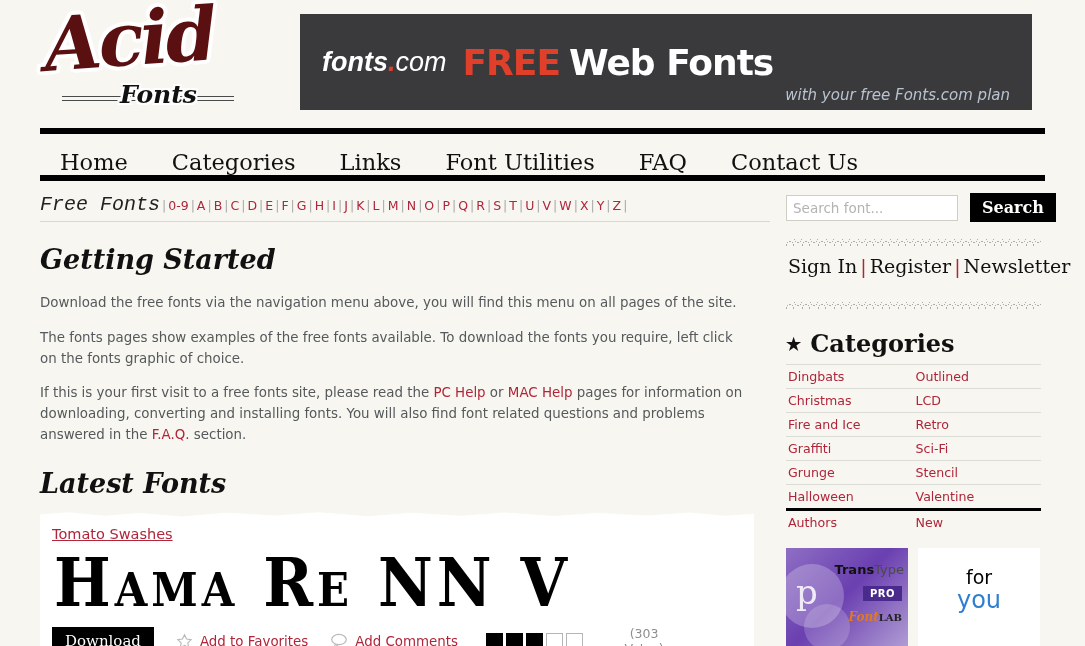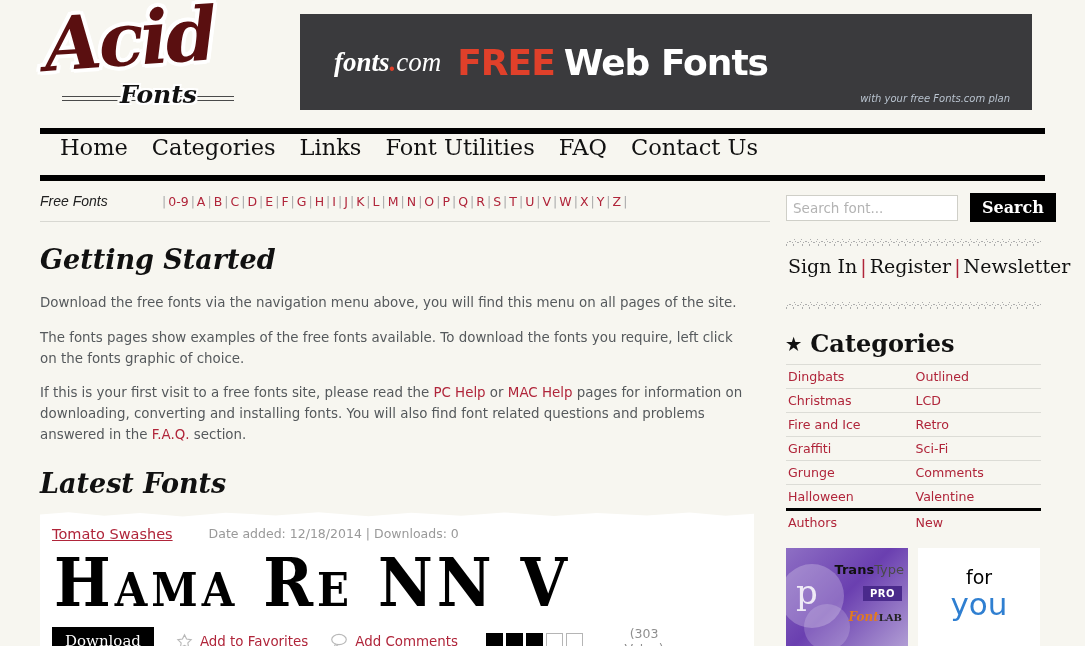--- a/index.html
+++ b/index.html
@@ -45,70 +45,70 @@
     z-index: 1;
   }
 
   
   .banner {
     width: 732px; height: 96px; margin-top: 14px;
     background: #3a3a3d; position: relative;
     display: flex; align-items: center; padding-left: 22px;
   }
   .bn-fonts {
-    font-family: Liberation Serif, serif; font-style: italic;
-    font-weight: bold; font-size: 27px; color: #fff; margin-left: 12px;
+    font-family: Liberation Sans, sans-serif; font-style: italic;
+    font-weight: bold; font-size: 27px; color: #fff;
   }
   .bn-dot { color: #e0402a; }
   .bn-com { font-weight: normal; }
   .bn-free {
     font-family: "DejaVu Sans", sans-serif; font-weight: bold;
     font-size: 36px; color: #e0402a; margin-left: 16px; letter-spacing: -1px;
   }
   .bn-web {
     font-family: "DejaVu Sans", sans-serif; font-weight: bold;
     font-size: 36px; color: #fff; margin-left: 9px; letter-spacing: -1px;
   }
   .bn-btn {
     position: absolute; right: 20px; top: 22px;
     background: #e0402a; color: #fff; border-radius: 5px;
     font-family: "DejaVu Sans", sans-serif; font-weight: bold; font-size: 19px;
     padding: 10px 16px; letter-spacing: -0.3px; white-space: nowrap;
   }
   .bn-sub {
     position: absolute; right: 22px; bottom: 6px;
     font-family: "DejaVu Sans", sans-serif; font-style: italic;
-    font-size: 10px; color: #b9c3cf;
+    font-size: 15px; color: #b9c3cf;
   }
 
   
   .nav {
     margin: 6px 40px 0 40px; width: 1005px;
     border-top: 6px solid #000; border-bottom: 6px solid #000;
     background: #f7f6f0; height: 53px;
-    display: flex; align-items: flex-start; gap: 24px; padding-left: 20px;
+    display: flex; align-items: flex-end; gap: 44px; padding-left: 20px;
   }
   .nav a {
     font-family: "DejaVu Serif", serif; font-size: 22.5px;
     color: #111; text-decoration: none; white-space: nowrap;
   }
 
   
   .cols { display: flex; margin: 0 40px; width: 1005px; }
   .left { width: 730px; }
   .right { width: 275px; margin-left: 0; padding-left: 16px; }
 
   
   .alpha-row {
     display: flex; align-items: baseline; height: 34px;
     padding-top: 12px;
   }
   .alpha-label {
-    font-family: Liberation Sans, sans-serif; font-style: italic;
-    font-size: 14px; color: #222; width: 122px;
+    font-family: Liberation Mono, monospace; font-style: italic;
+    font-size: 20px; color: #222; width: 122px;
   }
   .alpha-links { font-size: 12.5px; color: #9a9a9a; white-space: nowrap; }
   .alpha-links a { color: #b0253a; text-decoration: none; padding: 0 2px; }
   .alpha-sep { color: #aaa; }
   .hr-thin { border: 0; border-top: 1px solid #d8d8d2; margin: 6px 0 0 0; }
 
   
   h2.sec {
     font-family: "DejaVu Serif", serif; font-style: italic; font-weight: bold;
     font-size: 27px; color: #111; margin: 22px 0 18px 0;
@@ -125,21 +125,21 @@
     padding: 0 0 10px 0;
   }
   .card::before {
     content: ""; position: absolute; top: -5px; left: 0; right: 0; height: 7px;
     background: #fff;
     clip-path: polygon(0 40%, 4% 10%, 9% 60%, 14% 20%, 20% 70%, 26% 15%, 33% 55%,
       39% 10%, 46% 65%, 52% 18%, 59% 58%, 65% 12%, 72% 62%, 78% 20%, 85% 55%,
       91% 14%, 96% 60%, 100% 30%, 100% 100%, 0 100%);
   }
   .card-head {
-    display: flex; align-items: flex-start; padding: 9px 0 0 12px; gap: 2px;
+    display: flex; align-items: flex-end; padding: 9px 0 0 12px; gap: 20px;
   }
   .card-title {
     font-family: "DejaVu Sans", sans-serif; font-size: 14.5px; color: #b0253a;
   }
   .card-meta {
     font-family: "DejaVu Sans", sans-serif; font-size: 12.5px; color: #999;
     margin-left: 34px;
   }
   .preview {
     height: 78px; padding: 2px 0 0 14px; overflow: hidden;
@@ -245,21 +245,21 @@
   }
   .ad-tt .fontlab i { font-style: normal; color: #222; font-size: 10px; }
   .ad-you {
     width: 122px; height: 112px; background: #fff; position: relative;
     display: flex; flex-direction: column; align-items: center; padding-top: 18px;
   }
   .ad-you .for {
     font-family: "DejaVu Sans", sans-serif; font-size: 19px; color: #000000;
   }
   .ad-you .you {
-    font-family: "DejaVu Sans", sans-serif; font-size: 31px; color: #2f7fd1;
+    font-family: "DejaVu Sans", sans-serif; font-size: 24px; color: #2f7fd1;
     line-height: 1.05;
   }
 </style>
 </head>
 <body>
 
 <div class="page">
 
   <div class="header">
 
@@ -302,21 +302,20 @@
 
       <p class="body">The fonts pages show examples of the free fonts available. To download the fonts you require, left click on the fonts graphic of choice.</p>
 
       <p class="body"><span>If this is your first visit to a free fonts site, please read the </span><a href="#">PC Help</a><span> or </span><a href="#">MAC Help</a><span> pages for information on downloading, converting and installing fonts. You will also find font related questions and problems answered in the </span><a href="#">F.A.Q.</a><span> section.</span></p>
 
       <h2 class="sec">Latest Fonts</h2>
 
       <div class="card">
         <div class="card-head">
           <a href="#" class="card-title">Tomato Swashes</a>
-          <span class="card-meta">Date added: 12/18/2014  |  Downloads: 0</span>
         </div>
 
         <div class="preview">
           <span class="preview-text">Hama Re NN V</span>
         </div>
 
         <div class="card-actions">
           <button class="dl-btn">Download</button>
 
           <a href="#" class="act">
@@ -381,21 +380,21 @@
             <tr>
               <td><a href="#">Fire and Ice</a></td>
               <td><a href="#">Retro</a></td>
             </tr>
             <tr>
               <td><a href="#">Graffiti</a></td>
               <td><a href="#">Sci-Fi</a></td>
             </tr>
             <tr>
               <td><a href="#">Grunge</a></td>
-              <td><a href="#">Comments</a></td>
+              <td><a href="#">Stencil</a></td>
             </tr>
             <tr>
               <td><a href="#">Halloween</a></td>
               <td><a href="#">Valentine</a></td>
             </tr>
             <tr class="last">
               <td><a href="#">Authors</a></td>
               <td><a href="#">New</a></td>
             </tr>
           </tbody>

